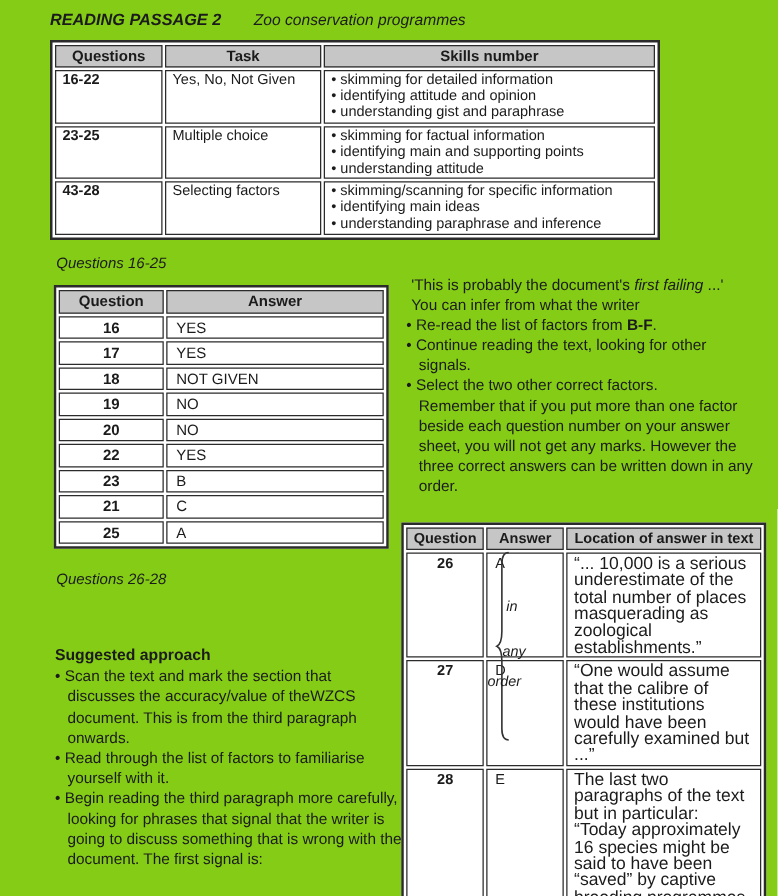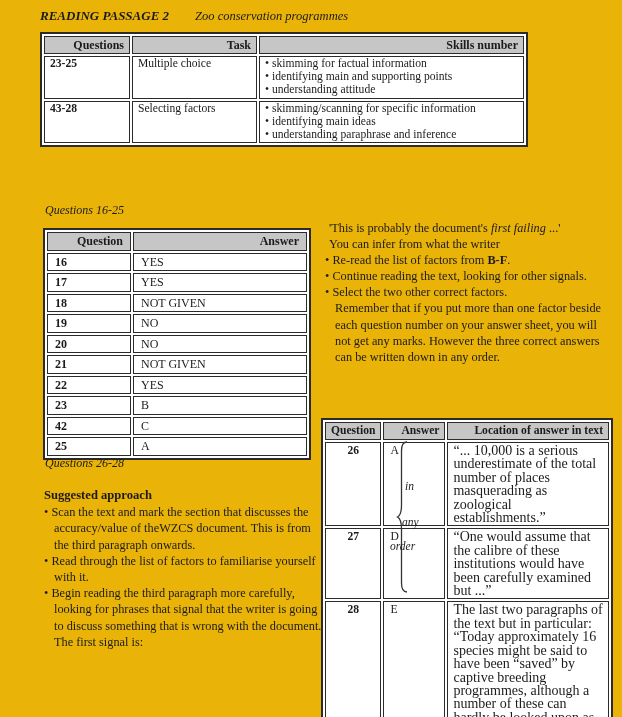--- a/index.html
+++ b/index.html
@@ -1,63 +1,63 @@
 <!DOCTYPE html>
 <html><head>
 <meta charset="utf-8">
 <style>
   html,body{margin:0;padding:0;background:#ffffff;}
   .page{
-    position:relative;width:622px;height:717px;background:#eab308;
-    font-family:Liberation Serif, serif;color:#1b1b1b;
+    position:relative;width:622px;height:717px;background:#84cc16;
+    font-family:Liberation Sans, sans-serif;color:#1b1b1b;
     overflow:hidden;
   }
   .abs{position:absolute;}
   
   .doc-title{left:40px;top:8px;font-size:13px;white-space:nowrap;}
   .doc-title .t1{font-weight:bold;font-style:italic;}
   .doc-title .t2{font-style:italic;font-size:12.5px;margin-left:26px;}
   
   table.tbl{border-collapse:separate;border-spacing:2px;border:2px solid #2b2b2b;background:#fff;}
   table.tbl th,table.tbl td{border:1px solid #2b2b2b;vertical-align:top;background:#fff;}
-  table.tbl th{background:#c6c6c6;font-weight:bold;text-align:right;}
+  table.tbl th{background:#c6c6c6;font-weight:bold;text-align:center;}
   
   table.skills{left:40px;top:32px;width:488px;}
   table.skills th{padding:1px 5px;font-size:12px;line-height:14px;}
   table.skills td{padding:1px 5px;font-size:11.6px;line-height:12.9px;}
   table.skills td.qn{font-weight:bold;}
   table.skills .bl{padding-left:8px;text-indent:-8px;}
   table.skills .bl::before{content:"• ";}
   
   .sec-head{font-style:italic;font-size:12px;}
   
   table.answers{left:43px;top:228px;width:268px;}
   table.answers th{padding:1px 7px;font-size:12px;line-height:14.5px;}
   table.answers td{padding:1px 7px;font-size:12px;line-height:14.5px;}
-  table.answers td.qn{font-weight:bold;}
+  table.answers td.qn{font-weight:bold;text-align:center;}
   
   .right-col{left:325px;top:220px;width:282px;font-size:12.3px;line-height:16.1px;}
   .right-col .intro{padding-left:4px;}
   .right-col .bullet{padding-left:10px;text-indent:-10px;}
   .right-col .bullet::before{content:"• ";}
   .right-col .cont{padding-left:10px;}
   
   .loc-wrap{left:321px;top:418px;width:296px;height:296px;}
   table.loc{width:292px;}
   table.loc th{padding:1px 5px;font-size:11.6px;line-height:14px;}
   table.loc td{padding:1px 5px;font-size:11.6px;line-height:13.4px;}
   table.loc td.qn{text-align:center;font-weight:bold;}
   table.loc td.an{padding-left:6px;}
   table.loc td.lc{font-size:14px;line-height:13.4px;}
   tr.r26{height:71px;} tr.r27{height:58px;} tr.r28{height:126px;}
   .brace{position:absolute;left:74px;top:23px;}
   .ord{position:absolute;font-style:italic;font-size:11.5px;line-height:12px;}
   .ord.w1{left:84px;top:62px;} .ord.w2{left:81px;top:98px;} .ord.w3{left:69px;top:122px;}
   
-  .left-block{left:44px;top:487px;width:278px;font-size:12.3px;line-height:16.2px;}
+  .left-block{left:44px;top:516px;width:278px;font-size:12.3px;line-height:16.2px;}
   .left-block .sa{font-weight:bold;font-size:12.6px;margin-bottom:1px;}
   .left-block .bullet{padding-left:10px;text-indent:-10px;}
   .left-block .bullet::before{content:"• ";}
   span.i{font-style:italic;} span.b{font-weight:bold;}
 </style>
 </head>
 <body>
 
 <div class="page">
 
@@ -71,20 +71,29 @@
         <col style="width:125px">
         <col>
       </colgroup>
     <tbody>
       <tr>
         <th>Questions</th>
         <th>Task</th>
         <th>Skills number</th>
       </tr>
       <tr>
+        <td class="qn">16-22</td>
+        <td>Yes, No, Not Given</td>
+        <td>
+          <div class="bl">skimming for detailed information</div>
+          <div class="bl">identifying attitude and opinion</div>
+          <div class="bl">understanding gist and paraphrase</div>
+        </td>
+      </tr>
+      <tr>
         <td class="qn">23-25</td>
         <td>Multiple choice</td>
         <td>
           <div class="bl">skimming for factual information</div>
           <div class="bl">identifying main and supporting points</div>
           <div class="bl">understanding attitude</div>
         </td>
       </tr>
       <tr>
         <td class="qn">43-28</td>
@@ -124,33 +133,29 @@
         </tr>
       <tr>
           <td class="qn">19</td>
           <td>NO</td>
         </tr>
       <tr>
           <td class="qn">20</td>
           <td>NO</td>
         </tr>
       <tr>
-          <td class="qn">21</td>
-          <td>NOT GIVEN</td>
-        </tr>
-      <tr>
           <td class="qn">22</td>
           <td>YES</td>
         </tr>
       <tr>
           <td class="qn">23</td>
           <td>B</td>
         </tr>
       <tr>
-          <td class="qn">42</td>
+          <td class="qn">21</td>
           <td>C</td>
         </tr>
       <tr>
           <td class="qn">25</td>
           <td>A</td>
         </tr>
     </tbody>
   </table>
 
   <div class="abs right-col">

